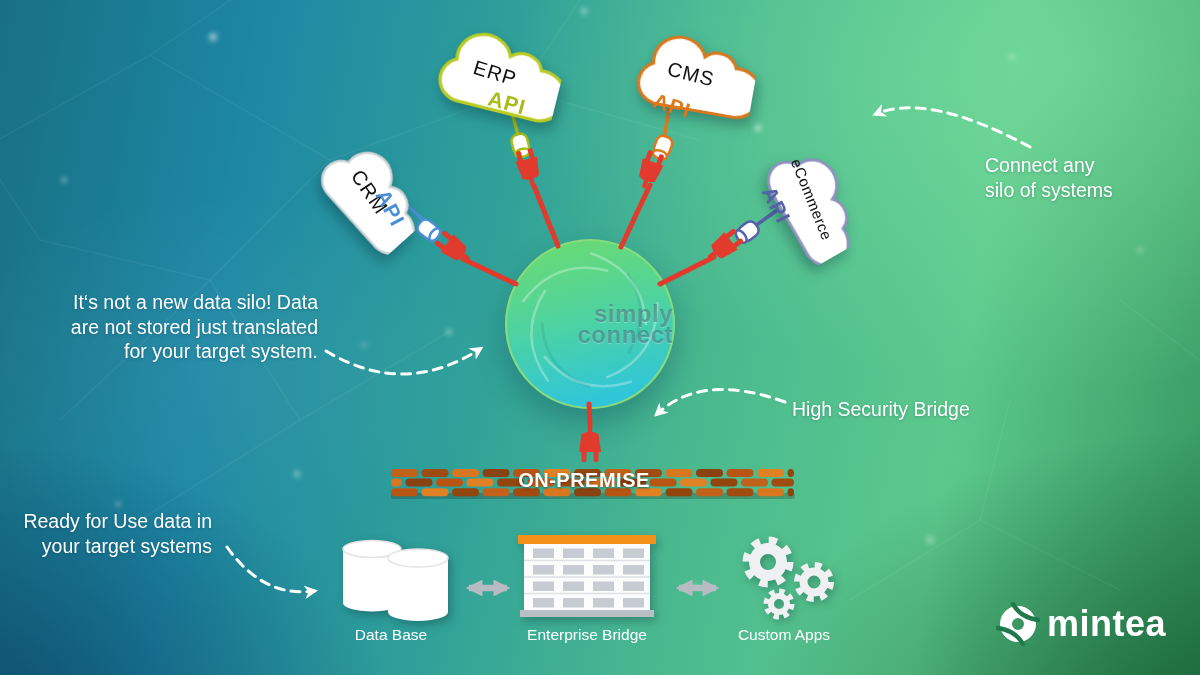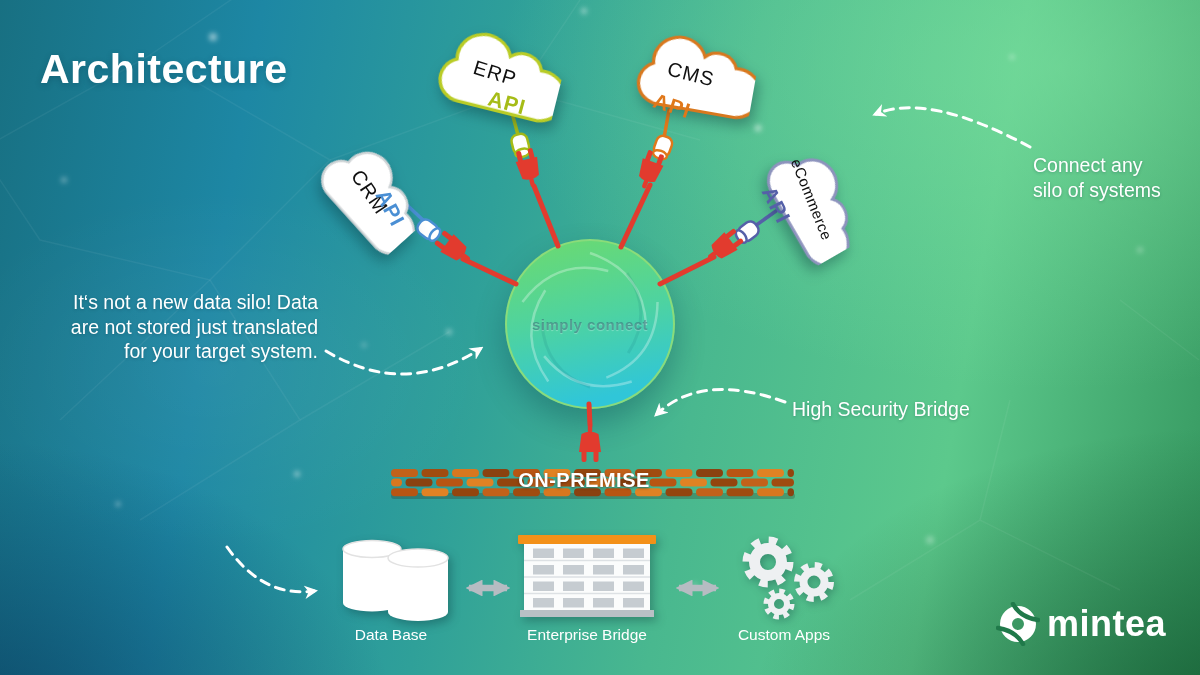--- a/index.html
+++ b/index.html
@@ -23,21 +23,21 @@
   .hub{
     position:absolute;left:505px;top:239px;width:166px;height:166px;border-radius:50%;
     z-index:2;display:flex;align-items:center;justify-content:center;
     background:linear-gradient(168deg,#67d977 8%,#4ed3a0 46%,#30c6d8 88%);
     border:2px solid rgba(141,220,120,.95);
     box-shadow:0 14px 30px rgba(0,50,70,.30);
   }
   .hub svg{position:absolute;inset:0;}
   .hub-label{
     position:relative;z-index:2;text-align:right;
-    font-size:15px;line-height:21px;font-weight:700;letter-spacing:.5px;
+    font-size:24px;line-height:21px;font-weight:700;letter-spacing:.5px;
     color:rgba(52,105,114,.55);text-shadow:0 1px 1px rgba(255,255,255,.30);
   }
   
   .cloud{position:absolute;z-index:4;display:flex;align-items:center;justify-content:center;}
   .cloud > svg{position:absolute;inset:0;width:100%;height:100%;filter:drop-shadow(4px 6px 7px rgba(0,35,45,.35));}
   .cloud-label{position:relative;z-index:2;color:#101010;letter-spacing:1px;padding-top:6px;}
   .cloud-crm{left:313px;top:152px;width:118px;height:76px;transform:rotate(48deg);}
   .cloud-crm .cloud-label{font-size:20px;transform:rotate(8deg);}
   .cloud-erp{left:430px;top:28px;width:132px;height:84px;transform:rotate(14deg);}
   .cloud-erp .cloud-label{font-size:20px;transform:rotate(3deg);}
@@ -49,21 +49,21 @@
   .api{position:absolute;z-index:5;font-size:21px;font-weight:700;letter-spacing:1px;}
   .api-crm {left:390px;top:208px;transform:translate(-50%,-50%) rotate(62deg);color:#4a8fd4;}
   .api-erp {left:507px;top:103px;transform:translate(-50%,-50%) rotate(15deg);color:#a6bc17;}
   .api-cms {left:672px;top:106px;transform:translate(-50%,-50%) rotate(18deg);color:#e0781a;}
   .api-ecom{left:776px;top:205px;transform:translate(-50%,-50%) rotate(63deg);color:#5560a8;}
   
   .overlay{position:absolute;inset:0;z-index:3;}
   .note{position:absolute;z-index:5;color:#fff;font-size:19.5px;line-height:24.5px;text-shadow:0 1px 3px rgba(0,40,55,.25);}
   .note span{display:block;}
   .note-silo{left:40px;top:290px;width:278px;text-align:right;}
-  .note-connect{left:985px;top:153px;text-align:left;margin-left:48px;}
+  .note-connect{left:985px;top:153px;text-align:left;}
   .note-security{left:792px;top:397px;}
   .note-ready{left:12px;top:509px;width:200px;text-align:right;}
   .wall-label{
     position:absolute;left:584px;top:469px;transform:translateX(-50%);z-index:5;
     color:#fff;font-size:20px;font-weight:700;letter-spacing:.5px;
     text-shadow:0 1px 3px rgba(60,20,0,.55);
   }
   
   .sys-icon{position:absolute;z-index:4;}
   .icon-db{left:336px;top:538px;width:122px;height:84px;filter:drop-shadow(3px 4px 5px rgba(0,30,40,.3));}
@@ -101,21 +101,20 @@
         <circle cx="118" cy="504" r="2.5" fill-opacity=".4"></circle>
       <circle cx="930" cy="540" r="4" fill-opacity=".3"></circle>
         <circle cx="1140" cy="250" r="3" fill-opacity=".3"></circle>
       <circle cx="1012" cy="57" r="2.5" fill-opacity=".4"></circle>
         <circle cx="695" cy="585" r="2.5" fill-opacity=".3"></circle>
       <circle cx="364" cy="345" r="2.5" fill-opacity=".3"></circle>
         <circle cx="64" cy="180" r="3" fill-opacity=".35"></circle>
     </g>
   </svg>
 
-  <div class="page-title">Architecture</div>
 
   <div class="hub">
     <svg viewBox="0 0 166 166">
       <g fill="none" stroke="rgba(255,255,255,0.30)" stroke-width="2.5">
         <path d="M83,12 Q136,30 139,84"></path>
         <path d="M83,12 Q136,30 139,84" transform="rotate(72 83 83)"></path>
         <path d="M83,12 Q136,30 139,84" transform="rotate(144 83 83)"></path>
         <path d="M83,12 Q136,30 139,84" transform="rotate(216 83 83)"></path>
         <path d="M83,12 Q136,30 139,84" transform="rotate(288 83 83)"></path>
       </g>
@@ -299,20 +298,24 @@
   <div class="note note-silo">
     <span>It‘s not a new data silo! Data</span>
     <span>are not stored just translated</span>
     <span>for your target system.</span>
   </div>
   <div class="note note-connect">
     <span>Connect any</span>
     <span>silo of systems</span>
   </div>
   <div class="note note-security">High Security Bridge</div>
+  <div class="note note-ready">
+    <span>Ready for Use data in</span>
+    <span>your target systems</span>
+  </div>
 
   <div class="wall-label">ON-PREMISE</div>
 
   <svg class="sys-icon icon-db" viewBox="0 0 122 84">
     <rect x="7" y="11" width="58" height="54" fill="#fff"></rect>
     <ellipse cx="36" cy="65" rx="29" ry="8.5" fill="#fff"></ellipse>
     <ellipse cx="36" cy="11" rx="29" ry="8.5" fill="#fff" stroke="#e2e2e2" stroke-width="1.5"></ellipse>
     <rect x="52" y="20" width="60" height="54" fill="#fff"></rect>
     <ellipse cx="82" cy="74" rx="30" ry="9" fill="#fff"></ellipse>
     <ellipse cx="82" cy="20" rx="30" ry="9" fill="#fff" stroke="#e2e2e2" stroke-width="1.5"></ellipse>

